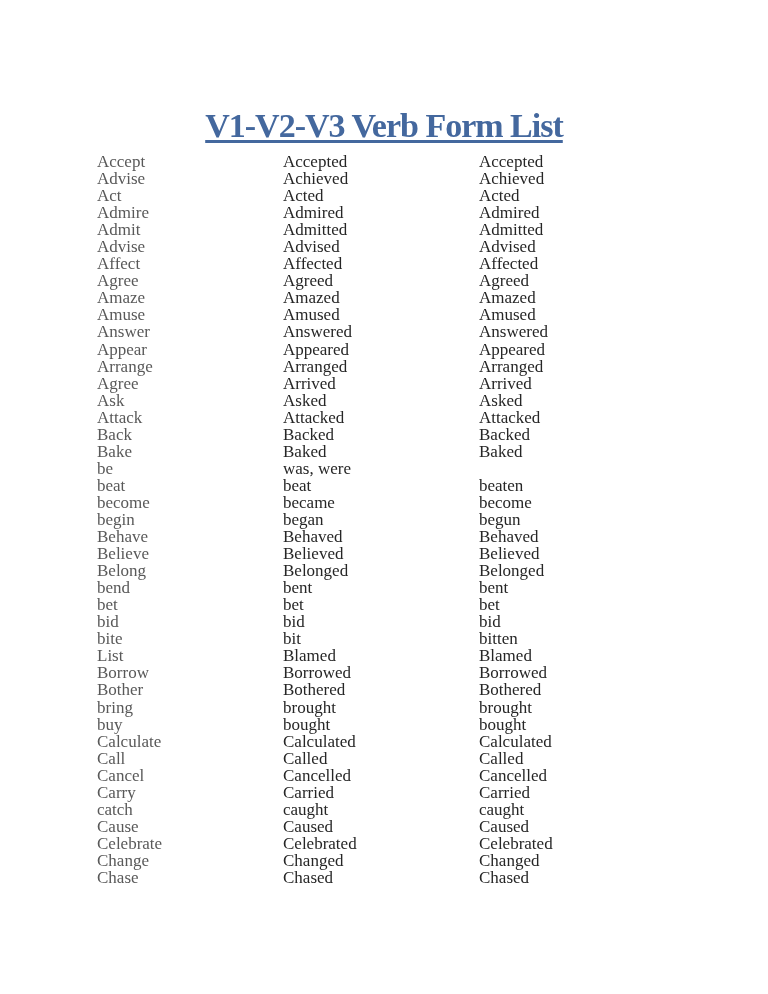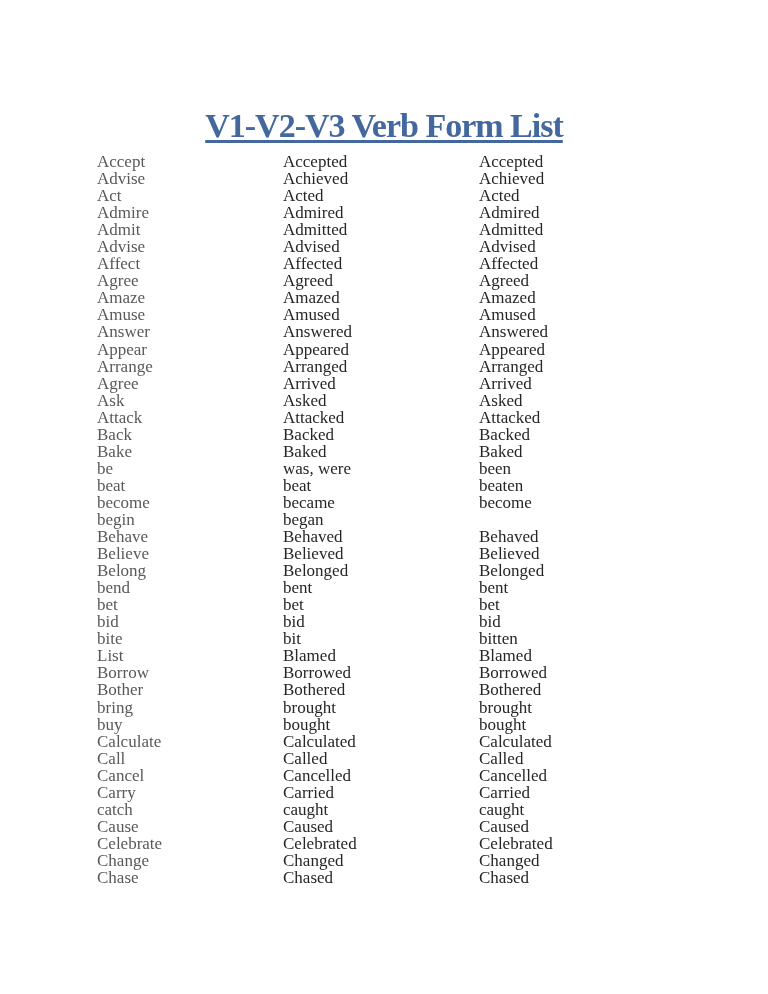--- a/index.html
+++ b/index.html
@@ -158,38 +158,38 @@
 
       <div class="verb-row">
         <span class="v1">Bake</span>
         <span class="v2">Baked</span>
         <span class="v3">Baked</span>
       </div>
 
       <div class="verb-row">
         <span class="v1">be</span>
         <span class="v2">was, were</span>
-        <span class="v3">been</span>
       </div>
 
       <div class="verb-row">
         <span class="v1">beat</span>
         <span class="v2">beat</span>
         <span class="v3">beaten</span>
       </div>
 
       <div class="verb-row">
         <span class="v1">become</span>
         <span class="v2">became</span>
         <span class="v3">become</span>
       </div>
 
       <div class="verb-row">
         <span class="v1">begin</span>
         <span class="v2">began</span>
+        <span class="v3">begun</span>
       </div>
 
       <div class="verb-row">
         <span class="v1">Behave</span>
         <span class="v2">Behaved</span>
         <span class="v3">Behaved</span>
       </div>
 
       <div class="verb-row">
         <span class="v1">Believe</span>

